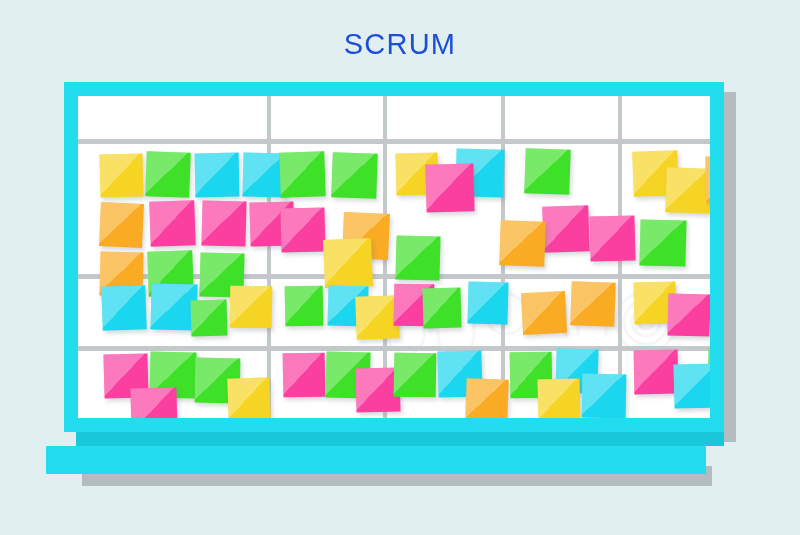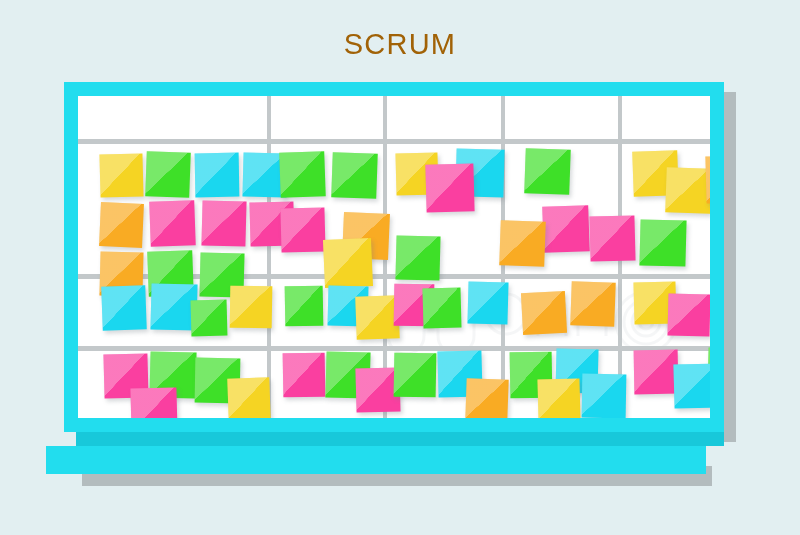--- a/index.html
+++ b/index.html
@@ -131,21 +131,21 @@
         rgba(255,255,255,0.30) 47%,
         rgba(255,255,255,0.0) 47.2%,
         rgba(255,255,255,0.0) 100%);
   }
 </style>
 </head>
 <body>
 
 <div id="scene" style="background: rgb(226, 239, 241);">
 
-  <div id="board-title" style="color: #a16207;">SCRUM</div>
+  <div id="board-title" style="color: #1d4ed8;">SCRUM</div>
 
   <div id="board-shadow" style="background: rgb(179, 188, 190);"></div>
 
   <div id="board-frame" style="background: rgb(34, 221, 238);">
     <div id="board-surface" style="background: rgb(255, 255, 255);">
 
       <svg id="watermark" viewBox="0 0 330 120" xmlns="http://www.w3.org/2000/svg">
         <g fill="none" stroke="#9aa6aa" stroke-width="3">
           <path d="M10,30 v40 a18,18 0 0 0 36,0 v-40"></path>
           <path d="M60,30 v40 a18,18 0 0 0 36,0 v-40"></path>

